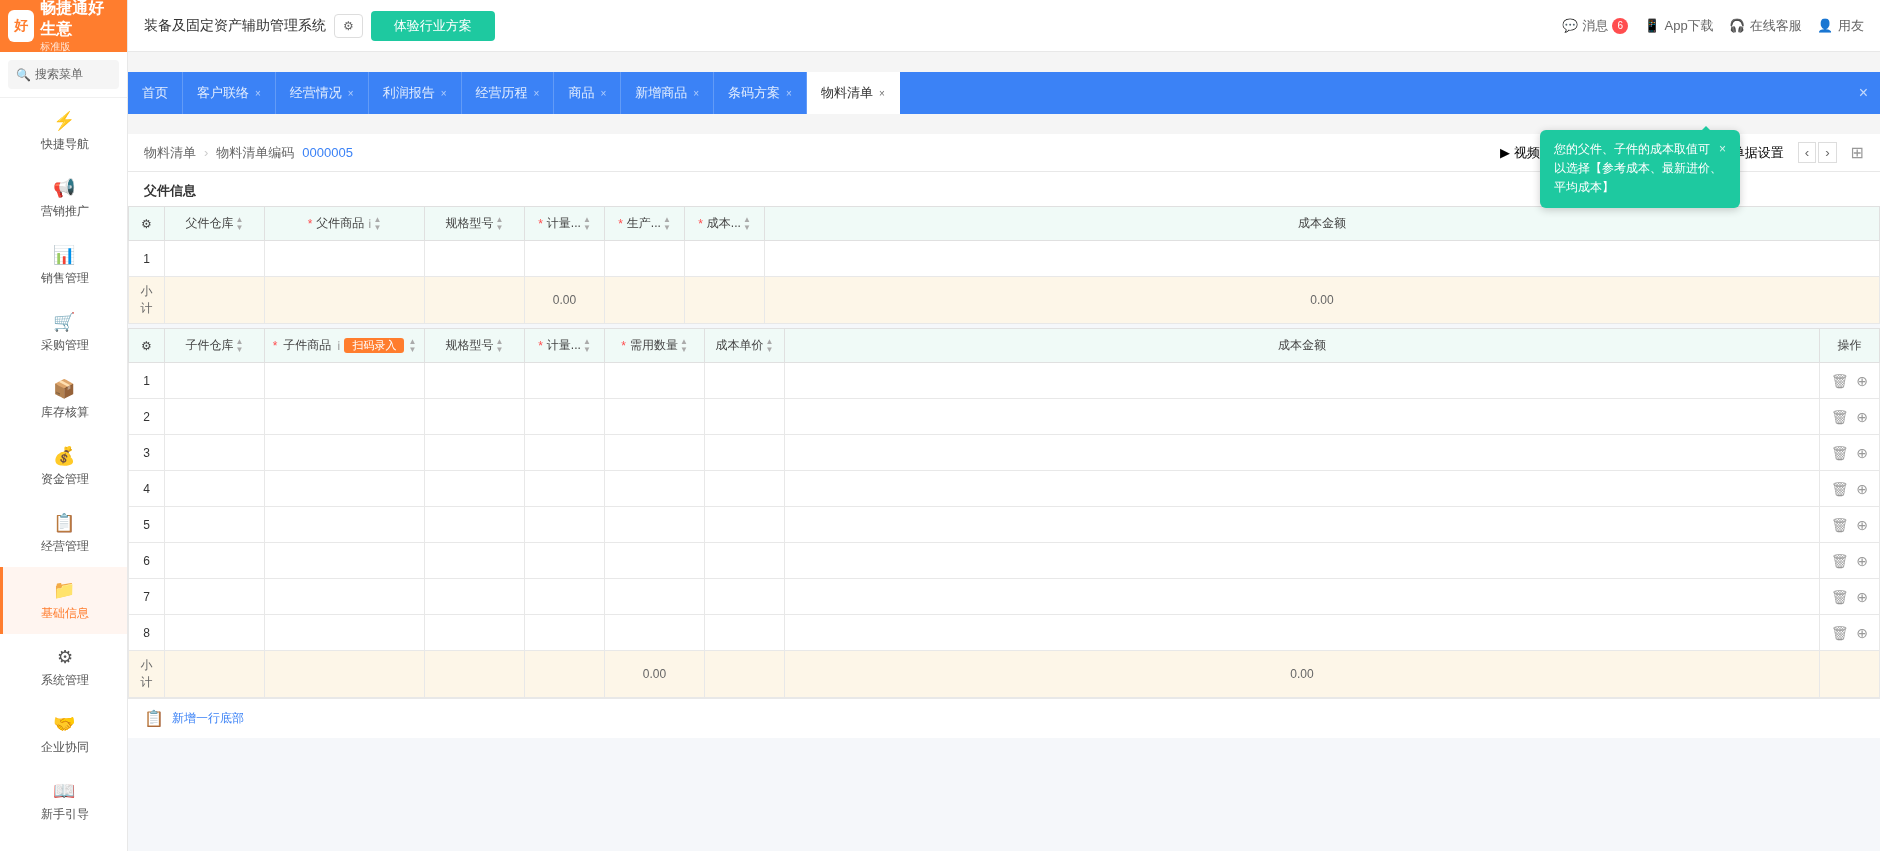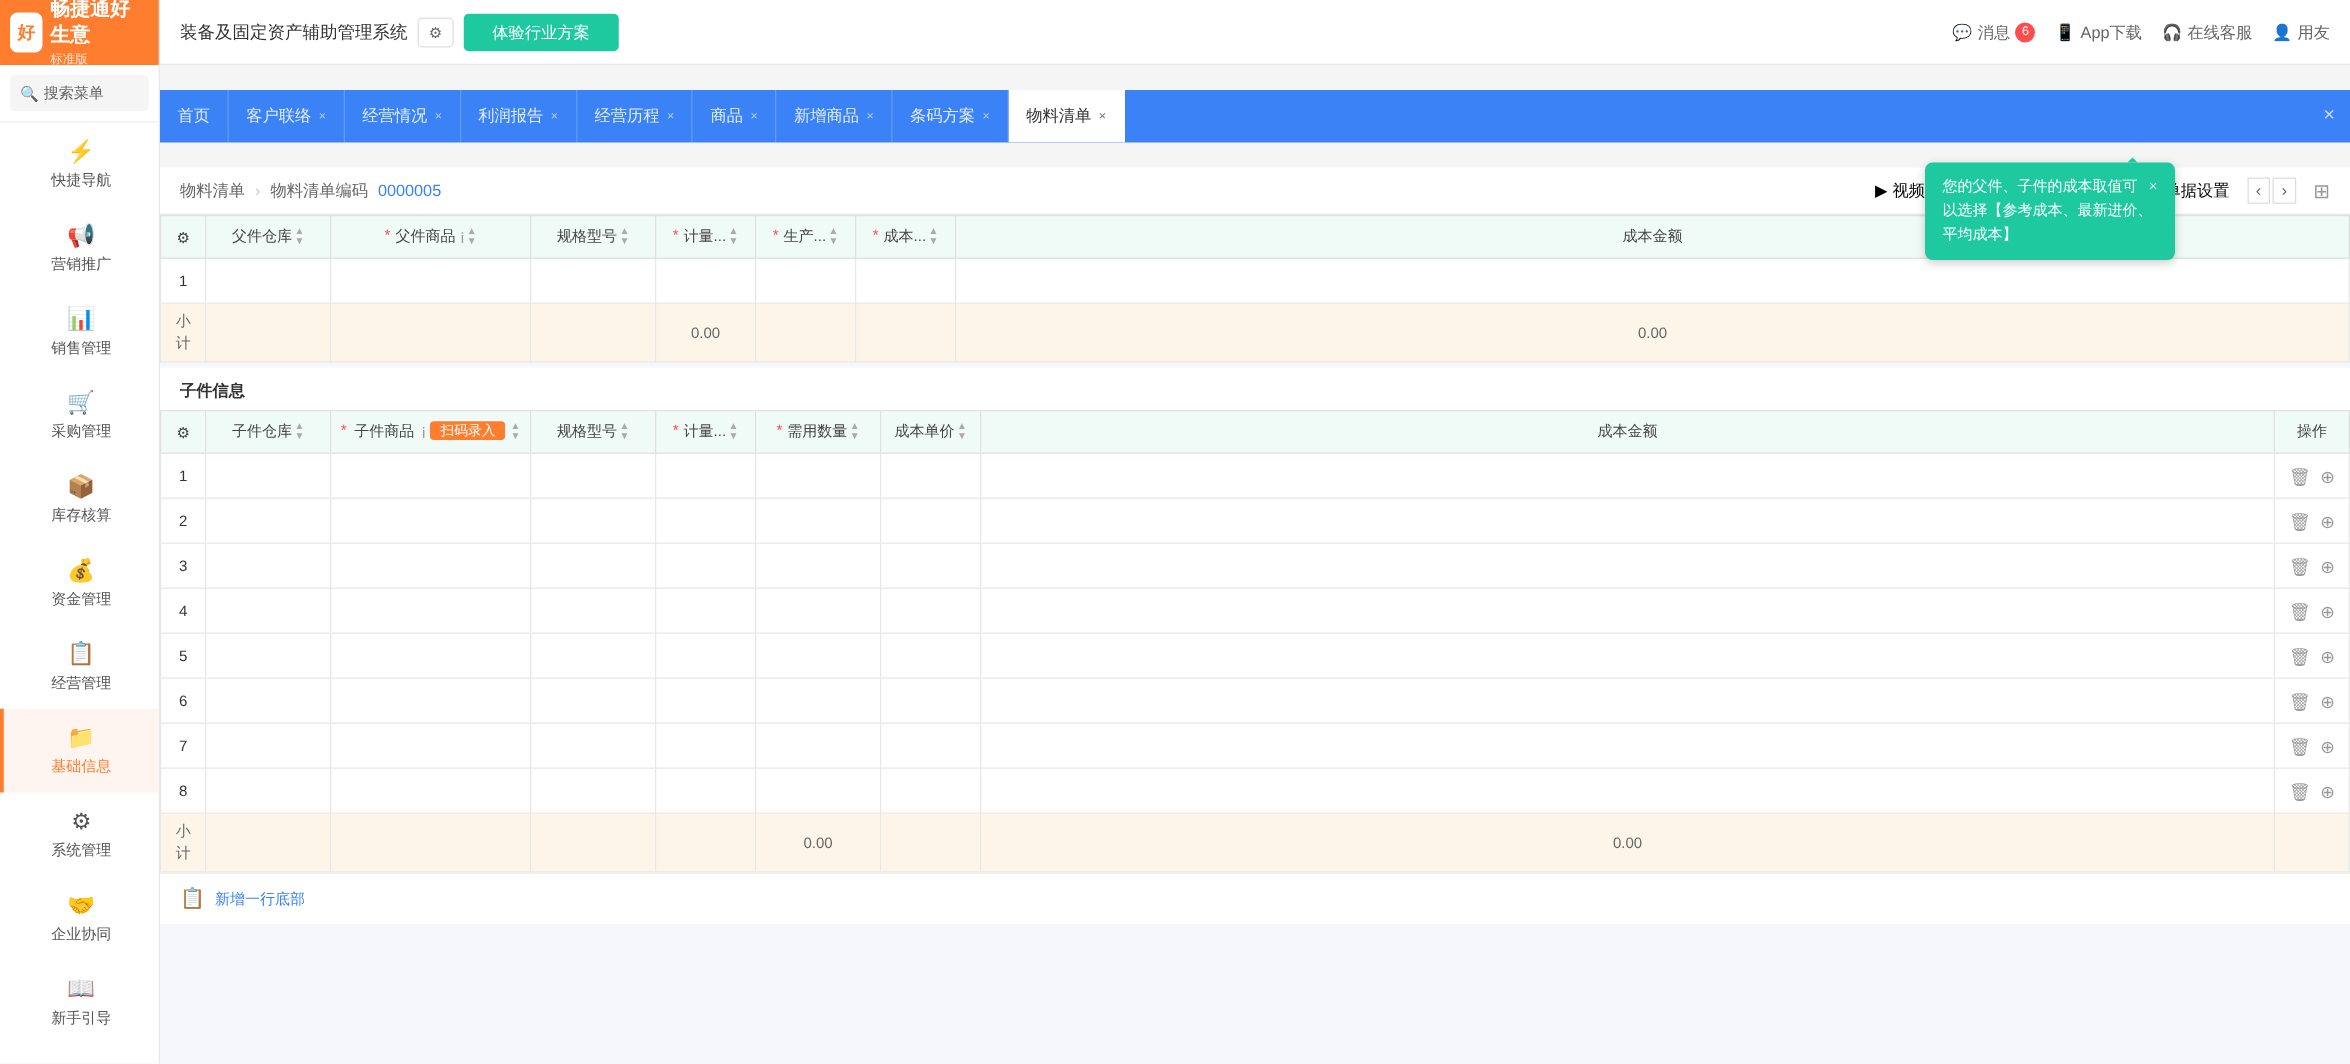--- a/index.html
+++ b/index.html
@@ -234,21 +234,21 @@
       color: #fff;
       border: none;
       border-radius: 3px;
       padding: 0 8px;
       font-size: 11px;
       cursor: pointer;
     }
 
     .op-icon { cursor: pointer; color: #999; font-size: 14px; margin: 0 2px; }
 
-    .th-sort { display: flex; align-items: flex-start; justify-content: center; gap: 2px; }
+    .th-sort { display: flex; align-items: center; justify-content: center; gap: 2px; }
     .sort-arrows { display: flex; flex-direction: column; font-size: 8px; line-height: 1; color: #aaa; }
 
     
     .action-bar {
       background: #fff;
       border-top: 1px solid #e8e8e8;
       padding: 10px 16px;
       display: flex;
       align-items: center;
       gap: 8px;
@@ -427,20 +427,21 @@
           <span style="color:#999;cursor:pointer;font-size:16px;">⊞</span>
         </div>
       </div>
 
       <div class="tooltip-popup" style="position:fixed; top:130px; right:140px;">
         <span class="tooltip-close">×</span>
         <span>您的父件、子件的成本取值可以选择【参考成本、最新进价、平均成本】</span>
       </div>
 
       <div class="section">
+        <div class="section-title">父件信息</div>
         <table class="data-table">
           <thead>
             <tr>
               <th class="col-settings">⚙</th>
               <th class="col-warehouse">
                 <div class="th-sort">
                   <span>父件仓库</span>
                   <div class="sort-arrows">
                       <span>▲</span>
                       <span>▼</span>
@@ -519,21 +520,20 @@
               <td>0.00</td>
               <td></td>
               <td></td>
               <td>0.00</td>
             </tr>
           </tbody>
         </table>
       </div>
 
       <div class="section" style="margin-top:4px;">
-        <div class="section-title">子件信息</div>
         <table class="data-table">
           <thead>
             <tr>
               <th class="col-settings">⚙</th>
               <th class="col-warehouse">
                 <div class="th-sort">
                   <span>子件仓库</span>
                   <div class="sort-arrows">
                       <span>▲</span>
                       <span>▼</span>

